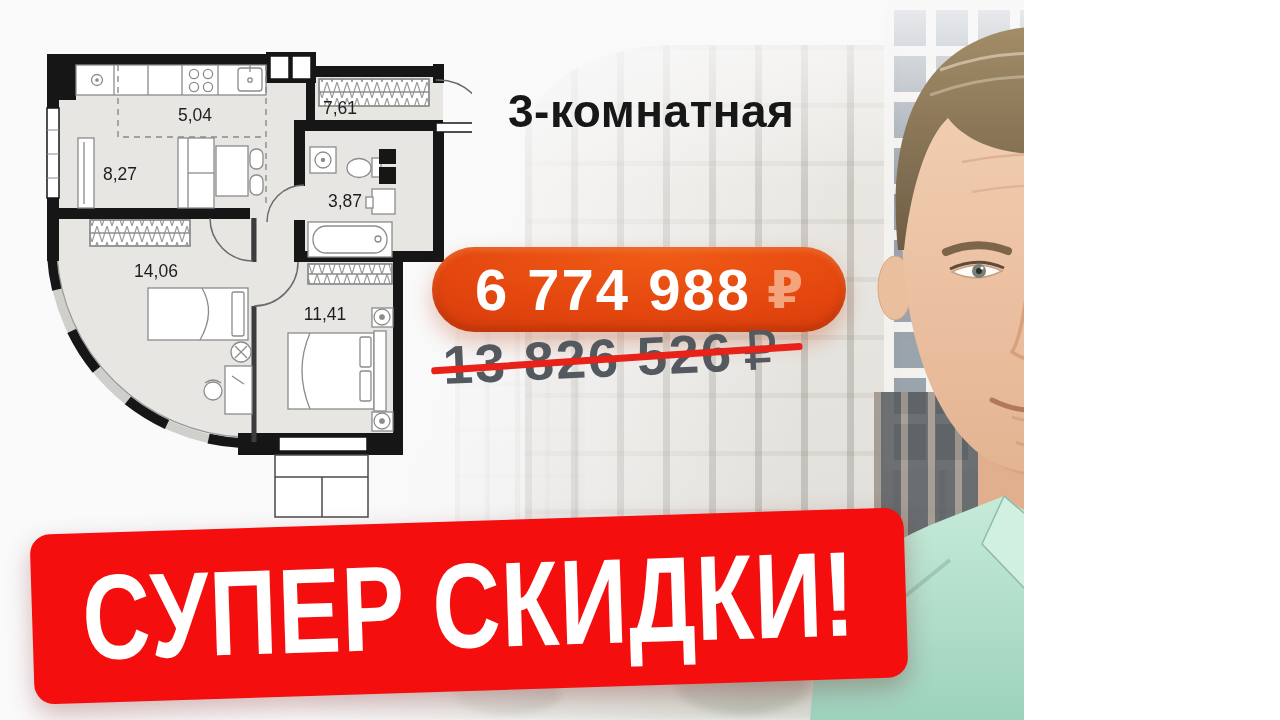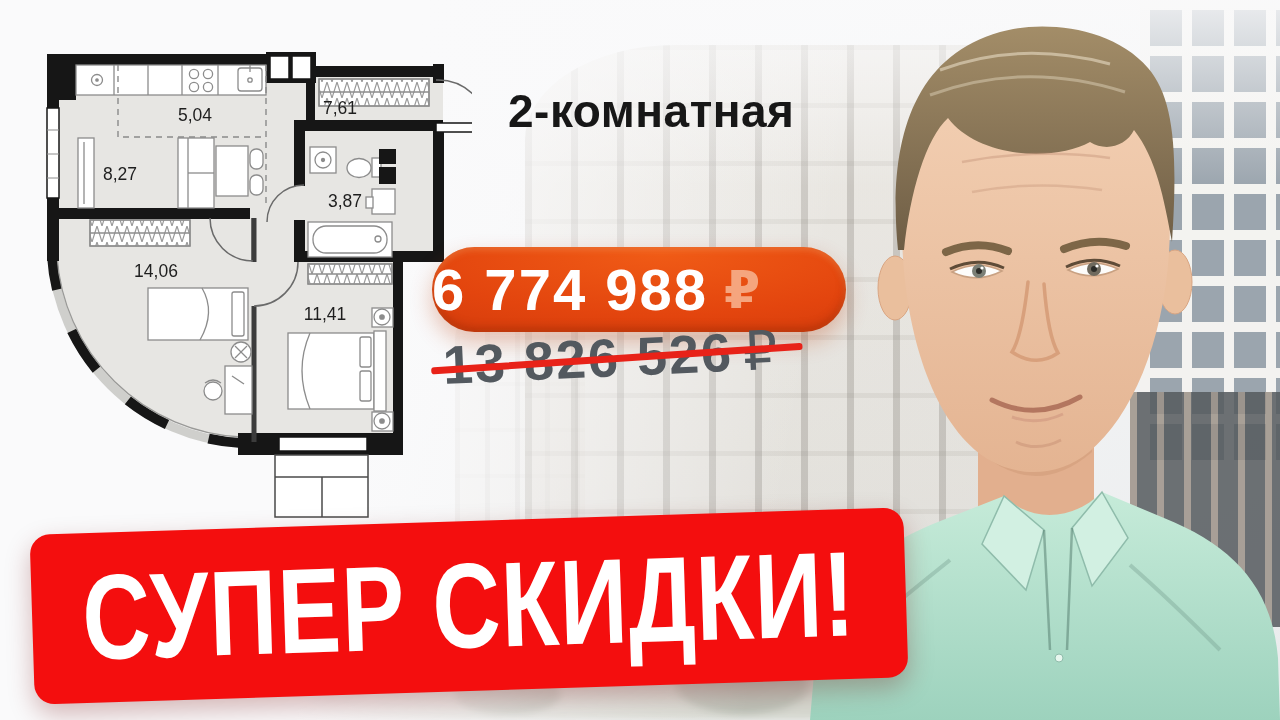--- a/index.html
+++ b/index.html
@@ -1,16 +1,16 @@
 <!DOCTYPE html>
 <html><head>
 <meta charset="utf-8">
 <style>
   html,body{margin:0;padding:0;background:#ffffff;}
-  #stage{position:relative;width:1280px;height:720px;overflow:hidden;
+  #stage{position:relative;width:1024px;height:720px;overflow:hidden;
          font-family:"Liberation Sans",sans-serif;
          background:linear-gradient(160deg,#fbfbfc 0%,#f3f4f5 55%,#e9ebec 100%);}
   .abs{position:absolute;}
 
   
   .bg-left-strip{left:0;top:70px;width:42px;height:560px;opacity:.45;
     background:repeating-linear-gradient(180deg,rgba(140,142,148,.30) 0 6px,transparent 6px 38px),
                repeating-linear-gradient(90deg,rgba(140,142,148,.30) 0 4px,transparent 4px 14px);}
   .bg-mid-tower{left:455px;top:290px;width:130px;height:330px;opacity:.35;border-top-left-radius:60px 50px;
     background:repeating-linear-gradient(90deg,rgba(120,112,100,.45) 0 5px,rgba(235,230,222,.30) 5px 30px),
@@ -42,21 +42,21 @@
   
   .rooms-label{left:508px;top:84px;font-size:46px;font-weight:800;color:#171717;letter-spacing:.5px;white-space:nowrap;}
   .area-label{left:508px;top:132px;font-size:66px;font-weight:800;color:#1b1b1b;letter-spacing:1px;white-space:nowrap;}
   .area-label sup{font-size:58%;vertical-align:super;line-height:0;}
   .area-unit{margin-left:14px;}
 
   
   .price-badge{left:432px;top:247px;width:414px;height:85px;border-radius:43px;
     background:radial-gradient(130% 160% at 55% 8%,#f05b16 0%,#e3450e 45%,#c5330a 100%);
     box-shadow:0 10px 22px rgba(190,60,10,.30), inset 0 -4px 10px rgba(120,30,0,.35), inset 0 3px 6px rgba(255,160,90,.45);
-    display:flex;align-items:center;white-space:nowrap;}
+    display:flex;align-items:center;justify-content:center;white-space:nowrap;}
   .price-badge .num{font-size:58px;font-weight:800;color:#ffffff;letter-spacing:2px;}
   .price-badge .cur{font-size:52px;font-weight:700;color:#f5a57e;margin-left:16px;font-family:"DejaVu Sans",sans-serif;}
 
   
   .old-price{left:443px;top:334px;transform:rotate(-2.6deg);transform-origin:left center;
     font-size:54px;font-weight:700;color:#53595f;letter-spacing:2px;white-space:nowrap;}
   .old-price .cur{font-family:"DejaVu Sans",sans-serif;font-weight:400;margin-left:10px;}
   .strike-line{left:-12px;top:46%;width:372px;height:7px;background:#e82218;border-radius:3px;
     transform:rotate(-1.2deg);}
 
@@ -276,21 +276,21 @@
     </g>
 
     <text x="153" y="71" text-anchor="middle">5,04</text>
     <text x="298" y="64" text-anchor="middle">7,61</text>
     <text x="78" y="130" text-anchor="middle">8,27</text>
     <text x="303" y="157" text-anchor="middle">3,87</text>
     <text x="114" y="227" text-anchor="middle">14,06</text>
     <text x="283" y="270" text-anchor="middle">11,41</text>
   </svg>
 
-  <div class="abs rooms-label">2-комнатная</div>
+  <div class="abs rooms-label">3-комнатная</div>
 
   <div class="abs price-badge">
     <span class="num">6 774 988</span>
     <span class="cur">₽</span>
   </div>
 
   <div class="abs old-price">
     <span>13 826 526</span><span class="cur">₽</span>
     <div class="abs strike-line"></div>
   </div>

